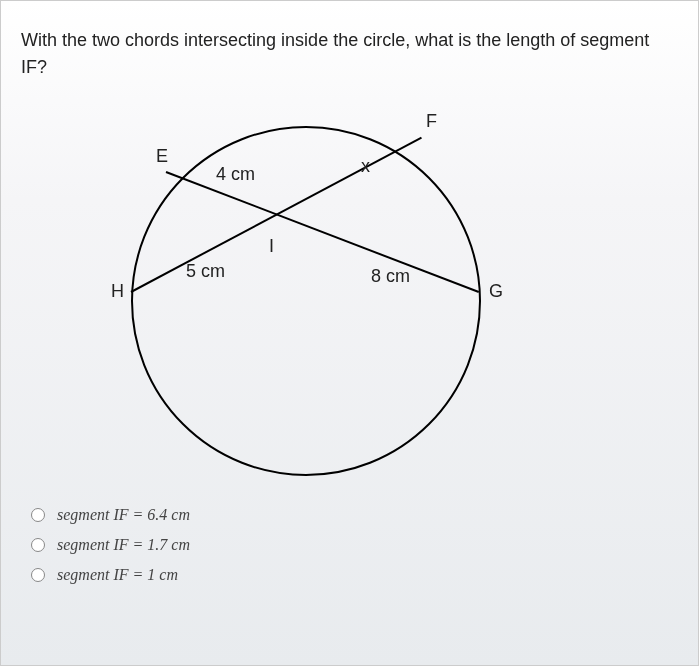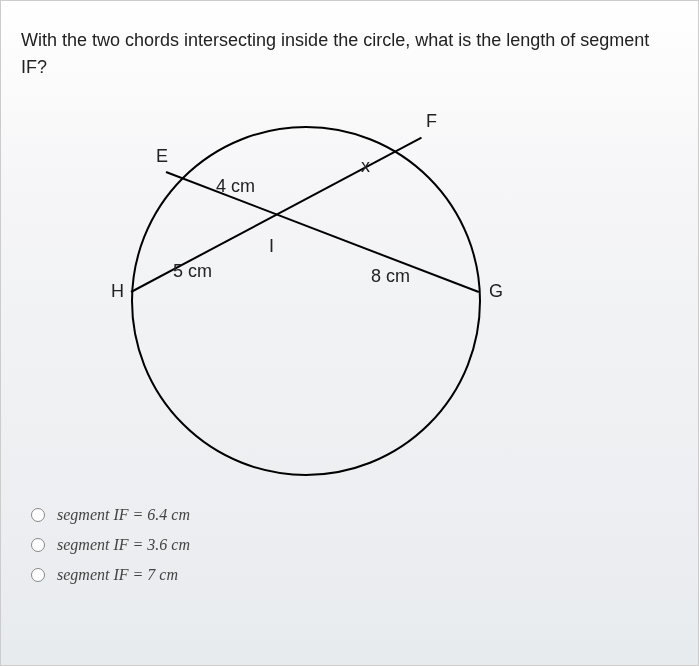--- a/index.html
+++ b/index.html
@@ -88,33 +88,33 @@
     <div class="chord" style="left:60px; top:185px; width:329px; transform:rotate(-28deg);"></div>
 
     <div class="chord" style="left:95px; top:65px; width:335px; transform:rotate(21deg);"></div>
 
     <div class="label" style="left:85px; top:40px;">E</div>
     <div class="label" style="left:355px; top:5px;">F</div>
     <div class="label" style="left:418px; top:175px;">G</div>
     <div class="label" style="left:40px; top:175px;">H</div>
     <div class="label" style="left:198px; top:130px;">I</div>
 
-    <div class="label" style="left:145px; top:70px;">4 cm</div>
-    <div class="label" style="left:102px; top:155px;text-align:center;">5 cm</div>
+    <div class="label" style="left:145px; top:58px;">4 cm</div>
+    <div class="label" style="left:115px; top:155px;text-align:center;">5 cm</div>
     <div class="label" style="left:300px; top:160px;text-align:center;">8 cm</div>
     <div class="label" style="left:290px; top:50px;">x</div>
   </div>
 
   <div class="options">
     <div class="option">
       <div class="radio"></div>
       <span class="option-text">segment IF = 6.4 cm</span>
     </div>
     <div class="option">
       <div class="radio"></div>
-      <span class="option-text">segment IF = 3.6 cm</span>
+      <span class="option-text">segment IF = 1.7 cm</span>
     </div>
     <div class="option">
       <div class="radio"></div>
-      <span class="option-text">segment IF = 7 cm</span>
+      <span class="option-text">segment IF = 1 cm</span>
     </div>
   </div>
 </div>
 
 </body></html>

